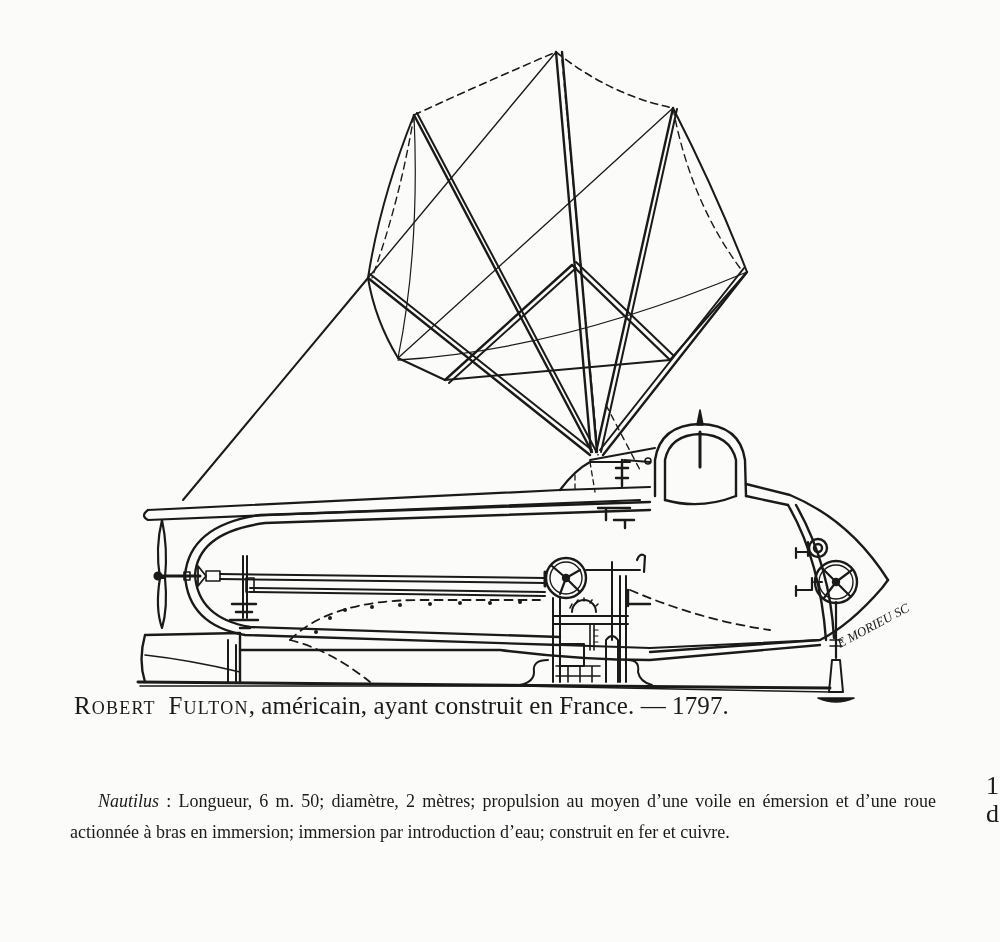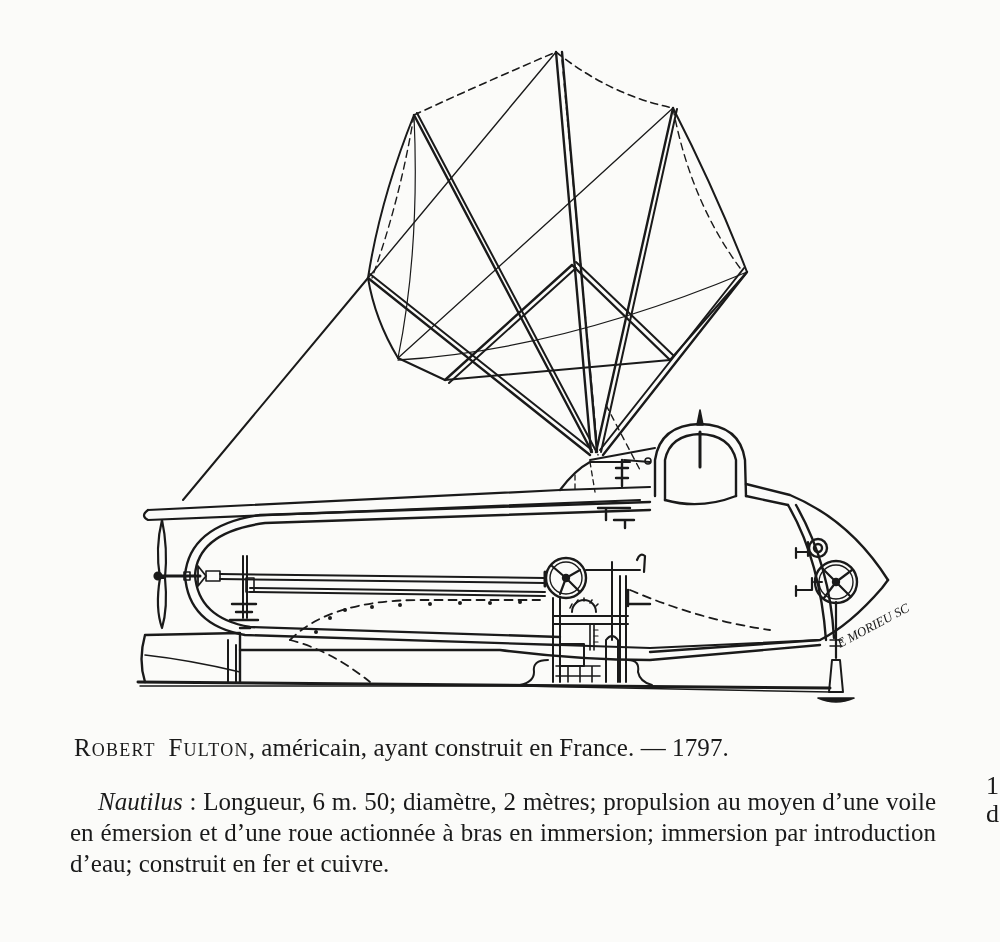--- a/index.html
+++ b/index.html
@@ -5,28 +5,28 @@
   html, body { margin: 0; padding: 0; }
   body {
     width: 1000px; height: 942px; position: relative; overflow: hidden;
     background: #fbfbf9;
   }
   .page { position: absolute; left: 0; top: 0; width: 1000px; height: 942px; }
   .figure { position: absolute; left: 0; top: 0; width: 1000px; height: 720px; }
   .figure svg { width: 1000px; height: 720px; display: block; }
 
   .caption-title {
-    position: absolute; left: 74px; top: 734px; width: 880px;
+    position: absolute; left: 74px; top: 692px; width: 880px;
     font-family: "Liberation Serif", serif; font-size: 25px; color: #1a1a1a;
     white-space: nowrap; letter-spacing: 0.1px;
   }
   .caption-title .sc { font-variant: small-caps; letter-spacing: 1.2px; }
   .caption-body {
     position: absolute; left: 70px; top: 786px; width: 866px;
-    font-family: "Liberation Serif", serif; font-size: 25px; line-height: 31px;
+    font-family: "Liberation Serif", serif; font-size: 18px; line-height: 31px;
     color: #1a1a1a; text-align: justify; text-align-last: left;
   }
   .caption-body .first { padding-left: 28px; }
   .caption-body i { font-style: italic; }
   .margin-text {
     position: absolute; left: 986px; top: 772px; width: 20px;
     font-family: "Liberation Serif", serif; font-size: 26px; line-height: 28px; color: #1a1a1a;
   }
 </style>
 </head>

